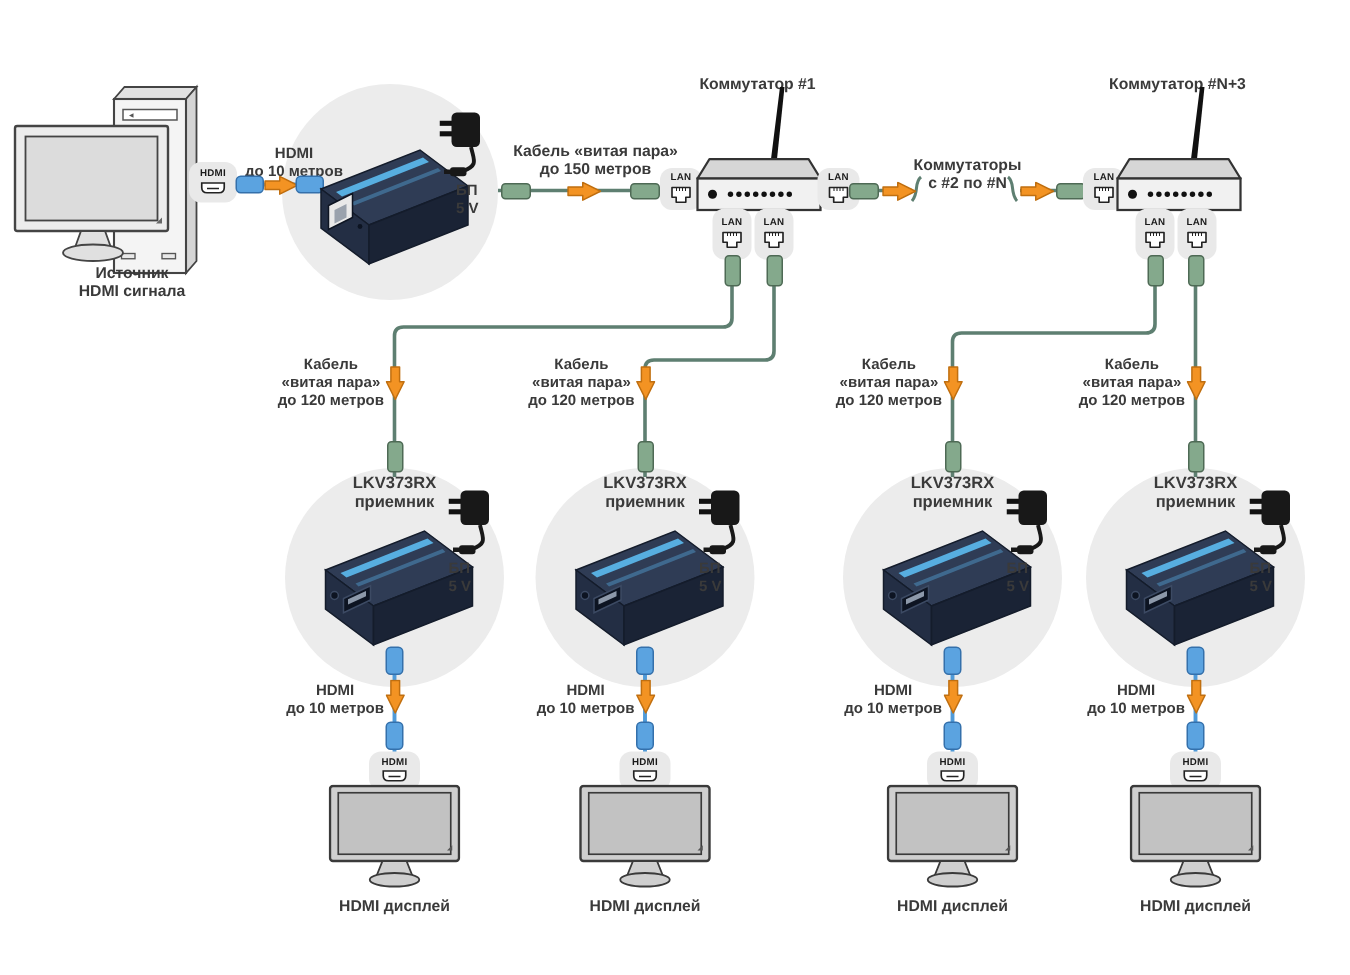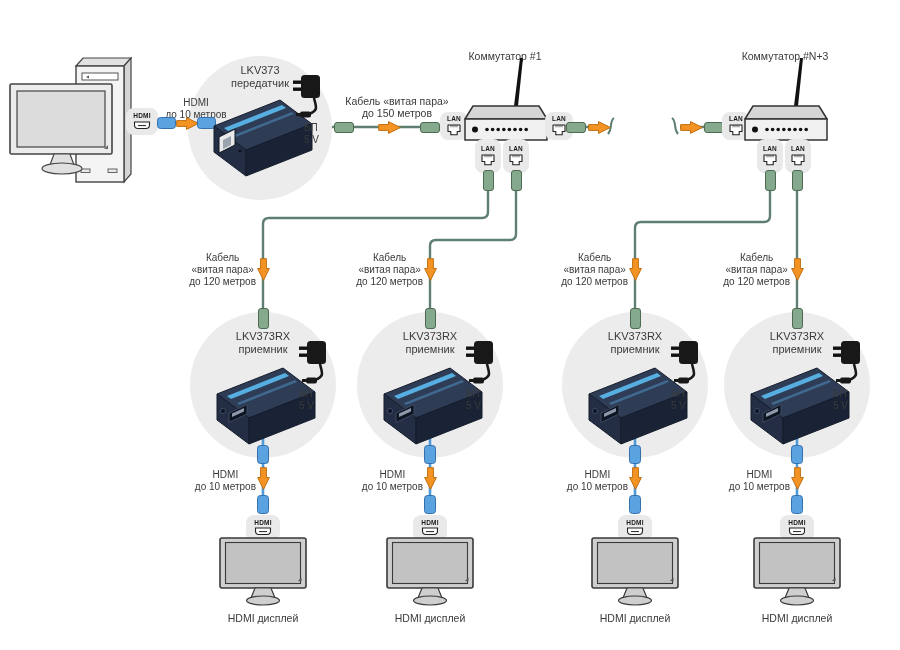--- a/index.html
+++ b/index.html
@@ -1,32 +1,32 @@
 <!DOCTYPE html>
 <html><head>
 <meta charset="utf-8">
 <style>
   html,body{margin:0;padding:0;background:#fff;}
   #stage{position:relative;width:900px;height:650px;background:#ffffff;overflow:hidden;
          font-family:"Liberation Sans","DejaVu Sans",sans-serif;}
   .abs{position:absolute;}
   .z0{z-index:0;} .z1{z-index:1;} .z2{z-index:2;}
   .circle{background:#ececec;border-radius:50%;}
-  .lbl{font-weight:400;color:#3a3a3a;white-space:pre-line;text-align:center;line-height:1.18;}
+  .lbl{font-weight:700;color:#3a3a3a;white-space:pre-line;text-align:center;line-height:1.18;}
   .s10{font-size:10px;} .s105{font-size:10.5px;} .s11{font-size:11px;}
   .left{text-align:left;}
   .pill{background:#e9e9e9;border-radius:8px;display:flex;flex-direction:column;
         align-items:center;justify-content:center;gap:1px;box-sizing:border-box;}
   .pt{font-size:6.5px;font-weight:700;color:#1a1a1a;letter-spacing:.2px;line-height:1;}
   .gv,.gh,.bv,.bh{box-sizing:border-box;position:absolute;}
   .gv{width:11px;height:21px;background:#84a98c;border:1.4px solid #4e6a55;border-radius:3px;}
   .gh{width:20px;height:11px;background:#84a98c;border:1.4px solid #4e6a55;border-radius:3px;}
   .bv{width:12px;height:19px;background:#5ba3e0;border:1.4px solid #3470ab;border-radius:3.5px;}
   .bh{width:19px;height:12px;background:#5ba3e0;border:1.4px solid #3470ab;border-radius:3.5px;}
-  .branch{width:180px;height:400px;top:242px;}
+  .branch{width:180px;height:400px;top:228px;}
   svg.icon{display:block;}
 </style>
 </head>
 <body>
 
 <svg width="0" height="0" style="position:absolute">
   <defs>
     <symbol id="sym-computer" viewBox="0 0 132 132">
       <polygon points="68,14 75,6 123,6 116,14" fill="#e2e2e2" stroke="#444" stroke-width="1.2"></polygon>
       <polygon points="116,14 123,6 123,122 116,130" fill="#d5d5d5" stroke="#444" stroke-width="1.2"></polygon>
@@ -149,38 +149,38 @@
 
     <g stroke="#5e7f71" stroke-width="2" fill="none">
       <path d="M614,118 c-5,4 -1,10 -6,16"></path>
       <path d="M672,118 c5,4 1,10 6,16"></path>
     </g>
   </svg>
 
   <svg class="abs z2 icon" style="left:8px;top:52px" width="132" height="132">
       <use href="#sym-computer"></use>
     </svg>
+  <div class="abs z2 lbl s105" style="left:18px;top:176px;width:140px">Источник
+HDMI сигнала</div>
 
   <div class="abs z2 pill" style="left:126px;top:108px;width:32px;height:27px">
     <span class="pt">HDMI</span>
     <svg class="icon" width="18" height="9">
         <use href="#sym-hdmi-port"></use>
       </svg>
   </div>
 
   <div class="abs z2 lbl s10" style="left:148px;top:97px;width:96px">HDMI
 до 10 метров</div>
   <div class="bh z2" style="left:157px;top:117px"></div>
   <svg class="abs z2 icon" style="left:176px;top:117px" width="23" height="13">
       <use href="#sym-arrow-h"></use>
     </svg>
   <div class="bh z2" style="left:197px;top:117px"></div>
 
-  <div class="abs z2 lbl s11" style="left:188px;top:64px;width:144px">LKV373
-передатчик</div>
   <svg class="abs z2 icon" style="left:198px;top:90px" width="120" height="92">
       <use href="#sym-device-tx"></use>
     </svg>
   <svg class="abs z2 icon" style="left:293px;top:74px" width="32" height="52">
       <use href="#sym-psu"></use>
     </svg>
   <div class="abs z2 lbl s10 left" style="left:304px;top:122px">БП
 5 V</div>
 
   <div class="abs z2 lbl s105" style="left:322px;top:95px;width:150px">Кабель «витая пара»
@@ -219,20 +219,22 @@
         <use href="#sym-rj45"></use>
       </svg>
   </div>
   <div class="gv z2" style="left:482.5px;top:170px"></div>
   <div class="gv z2" style="left:510.5px;top:170px"></div>
 
   <div class="gh z2" style="left:566px;top:121.5px"></div>
   <svg class="abs z2 icon" style="left:588px;top:120.5px" width="23" height="13">
       <use href="#sym-arrow-h"></use>
     </svg>
+  <div class="abs z2 lbl s105" style="left:596px;top:104px;width:98px">Коммутаторы
+с #2 по #N</div>
   <svg class="abs z2 icon" style="left:680px;top:120.5px" width="23" height="13">
       <use href="#sym-arrow-h"></use>
     </svg>
   <div class="gh z2" style="left:704px;top:121.5px"></div>
 
   <div class="abs z2 lbl s105" style="left:723px;top:50px;width:124px">Коммутатор #N+3</div>
   <div class="abs z2 pill" style="left:722px;top:112px;width:28px;height:28px">
     <span class="pt">LAN</span>
     <svg class="icon" width="14" height="12">
         <use href="#sym-rj45"></use>

